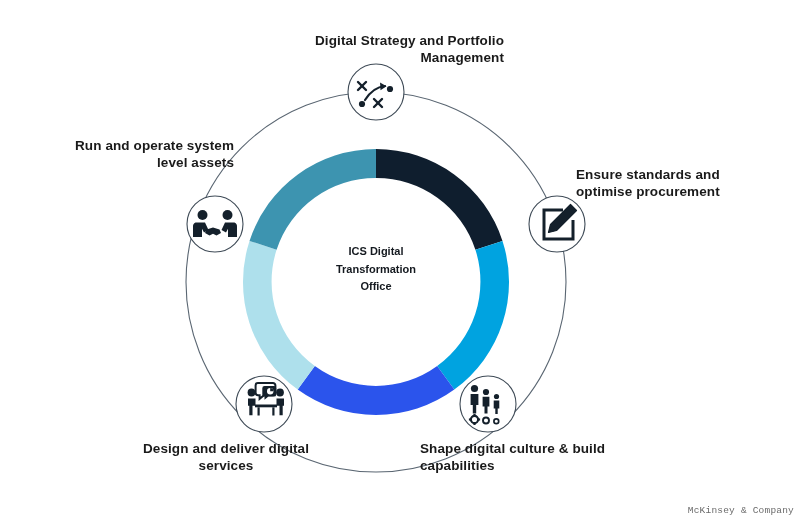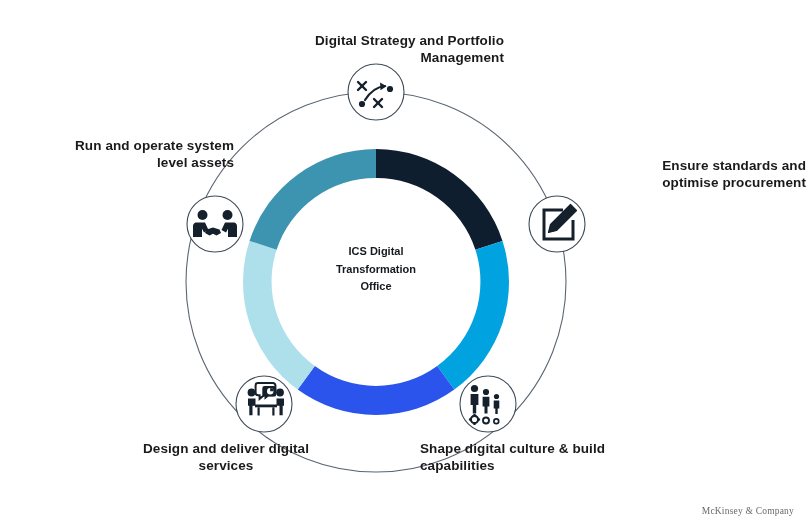--- a/index.html
+++ b/index.html
@@ -20,40 +20,40 @@
     font-family:"Liberation Sans", sans-serif;
     font-weight:bold;
     font-size:13.5px;
     line-height:17px;
     color:#1a1a1a;
     letter-spacing:0.1px;
     white-space:pre-line;
   }
   .lbl-top{left:228px;top:12px;width:276px;text-align:right;margin-top:20px;}
   .lbl-left{left:14px;top:137px;width:220px;text-align:right;}
-  .lbl-right{left:576px;top:157px;width:230px;text-align:right;}
+  .lbl-right{left:576px;top:166px;width:230px;text-align:left;}
   .lbl-bl{left:110px;top:440px;width:232px;text-align:center;}
   .lbl-br{left:420px;top:440px;width:236px;}
 
   .center-text{
     position:absolute;
     left:296px;top:243px;width:160px;
     text-align:center;
     font-family:"Liberation Sans", sans-serif;
     font-weight:bold;
     font-size:11px;
     line-height:17.5px;
     color:#14191f;
     white-space:pre-line;
   }
 
   .footer{
     position:absolute;
     right:12px;bottom:8px;
-    font-family:Liberation Serif, serif;
+    font-family:Liberation Mono, monospace;
     font-size:9.5px;
     color:#6a6a6a;
     letter-spacing:0.2px;
   }
 </style>
 </head>
 <body>
 
 <div id="stage">
 

